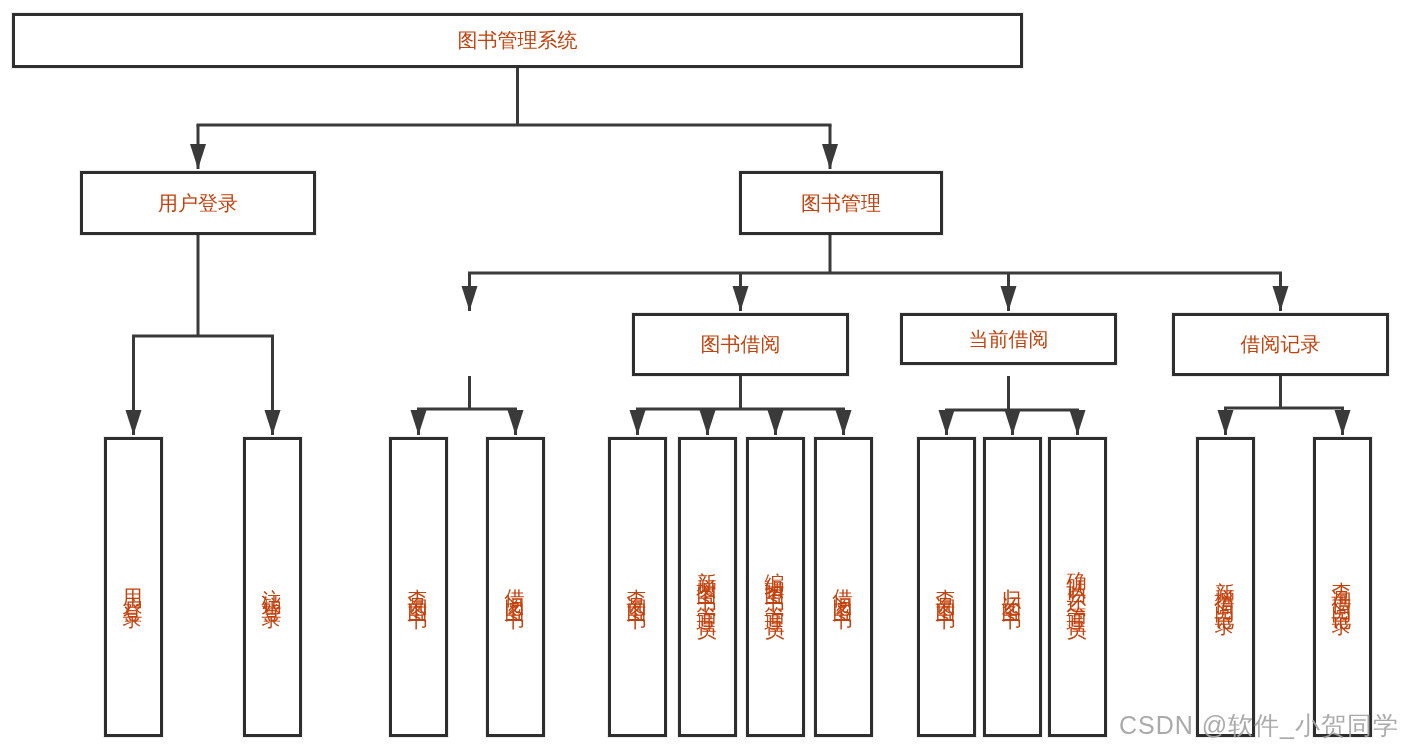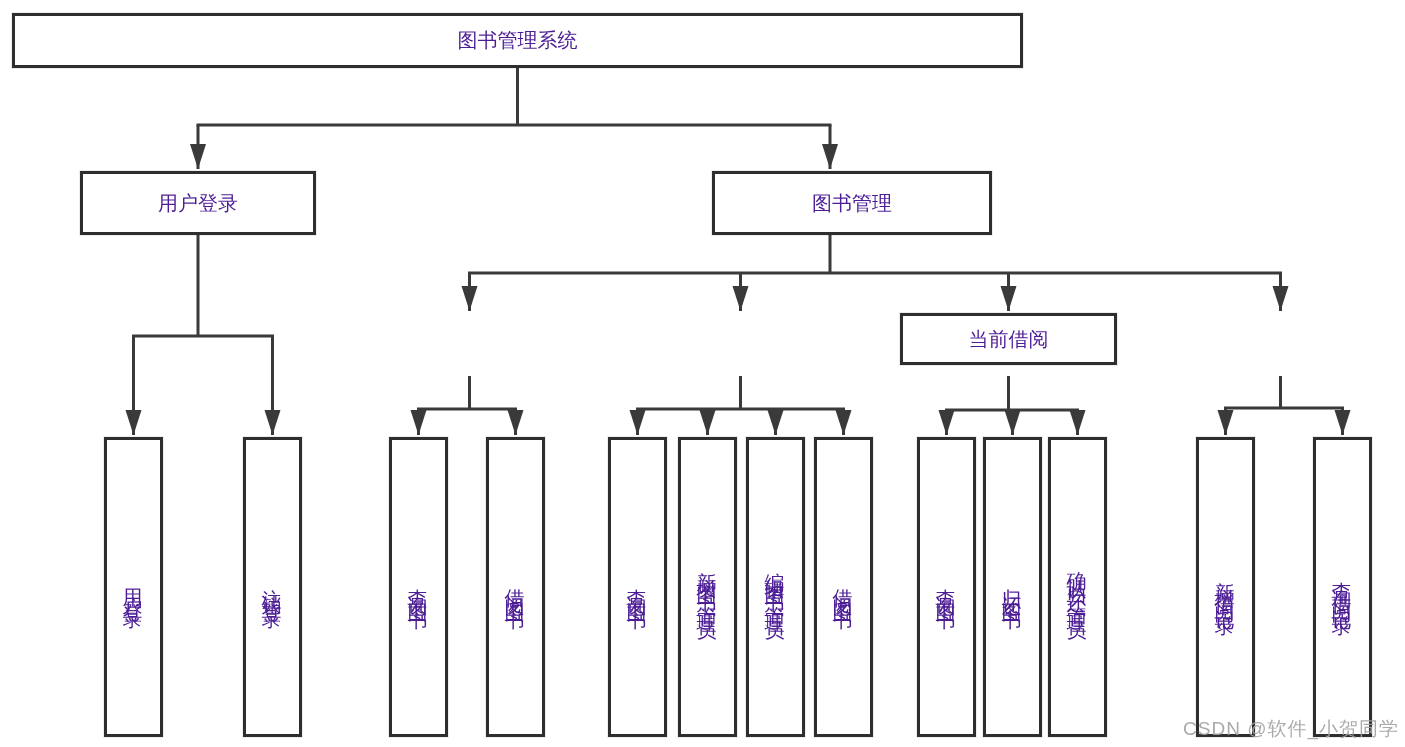--- a/index.html
+++ b/index.html
@@ -12,36 +12,36 @@
   }
   svg.wires{position:absolute;left:0;top:0;z-index:1;}
   .box{
     position:absolute;
     box-sizing:border-box;
     background:#ffffff;
     border:3px solid #2e2e2e;
     display:flex;
     align-items:center;
     justify-content:center;
-    color:#4c1d95;
+    color:#c2410c;
     font-size:20px;
     z-index:2;
     box-shadow:0 0 0 1px rgba(0,0,0,0.07);
   }
   .vlabel{
     writing-mode:vertical-rl;
     text-orientation:mixed;
     letter-spacing:7px;
     white-space:nowrap;
   }
   .watermark{
     position:absolute;
     right:6px;
     bottom:5px;
-    font-size:19px;
+    font-size:25px;
     letter-spacing:1px;
     color:rgba(163,163,163,0.92);
     z-index:3;
     pointer-events:none;
     margin-left:43px;
   }
 </style>
 </head>
 <body>
 
@@ -93,23 +93,25 @@
       <path d="M1280.5 376 V408"></path>
       <path d="M1224 408 H1344"></path>
       <path d="M1225.5 408 V435" marker-end="url(#arw)"></path>
       <path d="M1342.5 408 V435" marker-end="url(#arw)"></path>
     </g>
   </svg>
 
   <div class="box" style="left:12px;top:13px;width:1011px;height:55px">图书管理系统</div>
 
   <div class="box" style="left:80px;top:171px;width:236px;height:64px">用户登录</div>
-  <div class="box" style="left:712px;top:171px;width:280px;height:64px">图书管理</div>
+  <div class="box" style="left:739px;top:171px;width:204px;height:64px">图书管理</div>
 
+  <div class="box" style="left:632px;top:313px;width:217px;height:63px">图书借阅</div>
   <div class="box" style="left:900px;top:313px;width:217px;height:52px">当前借阅</div>
+  <div class="box" style="left:1172px;top:313px;width:217px;height:63px">借阅记录</div>
 
   <div class="box" style="left:104px;top:437px;width:59px;height:300px">
     <span class="vlabel">用户登录</span>
   </div>
   <div class="box" style="left:243px;top:437px;width:59px;height:300px">
     <span class="vlabel">注销登录</span>
   </div>
 
   <div class="box" style="left:389px;top:437px;width:59px;height:300px">
     <span class="vlabel">查询图书</span>

